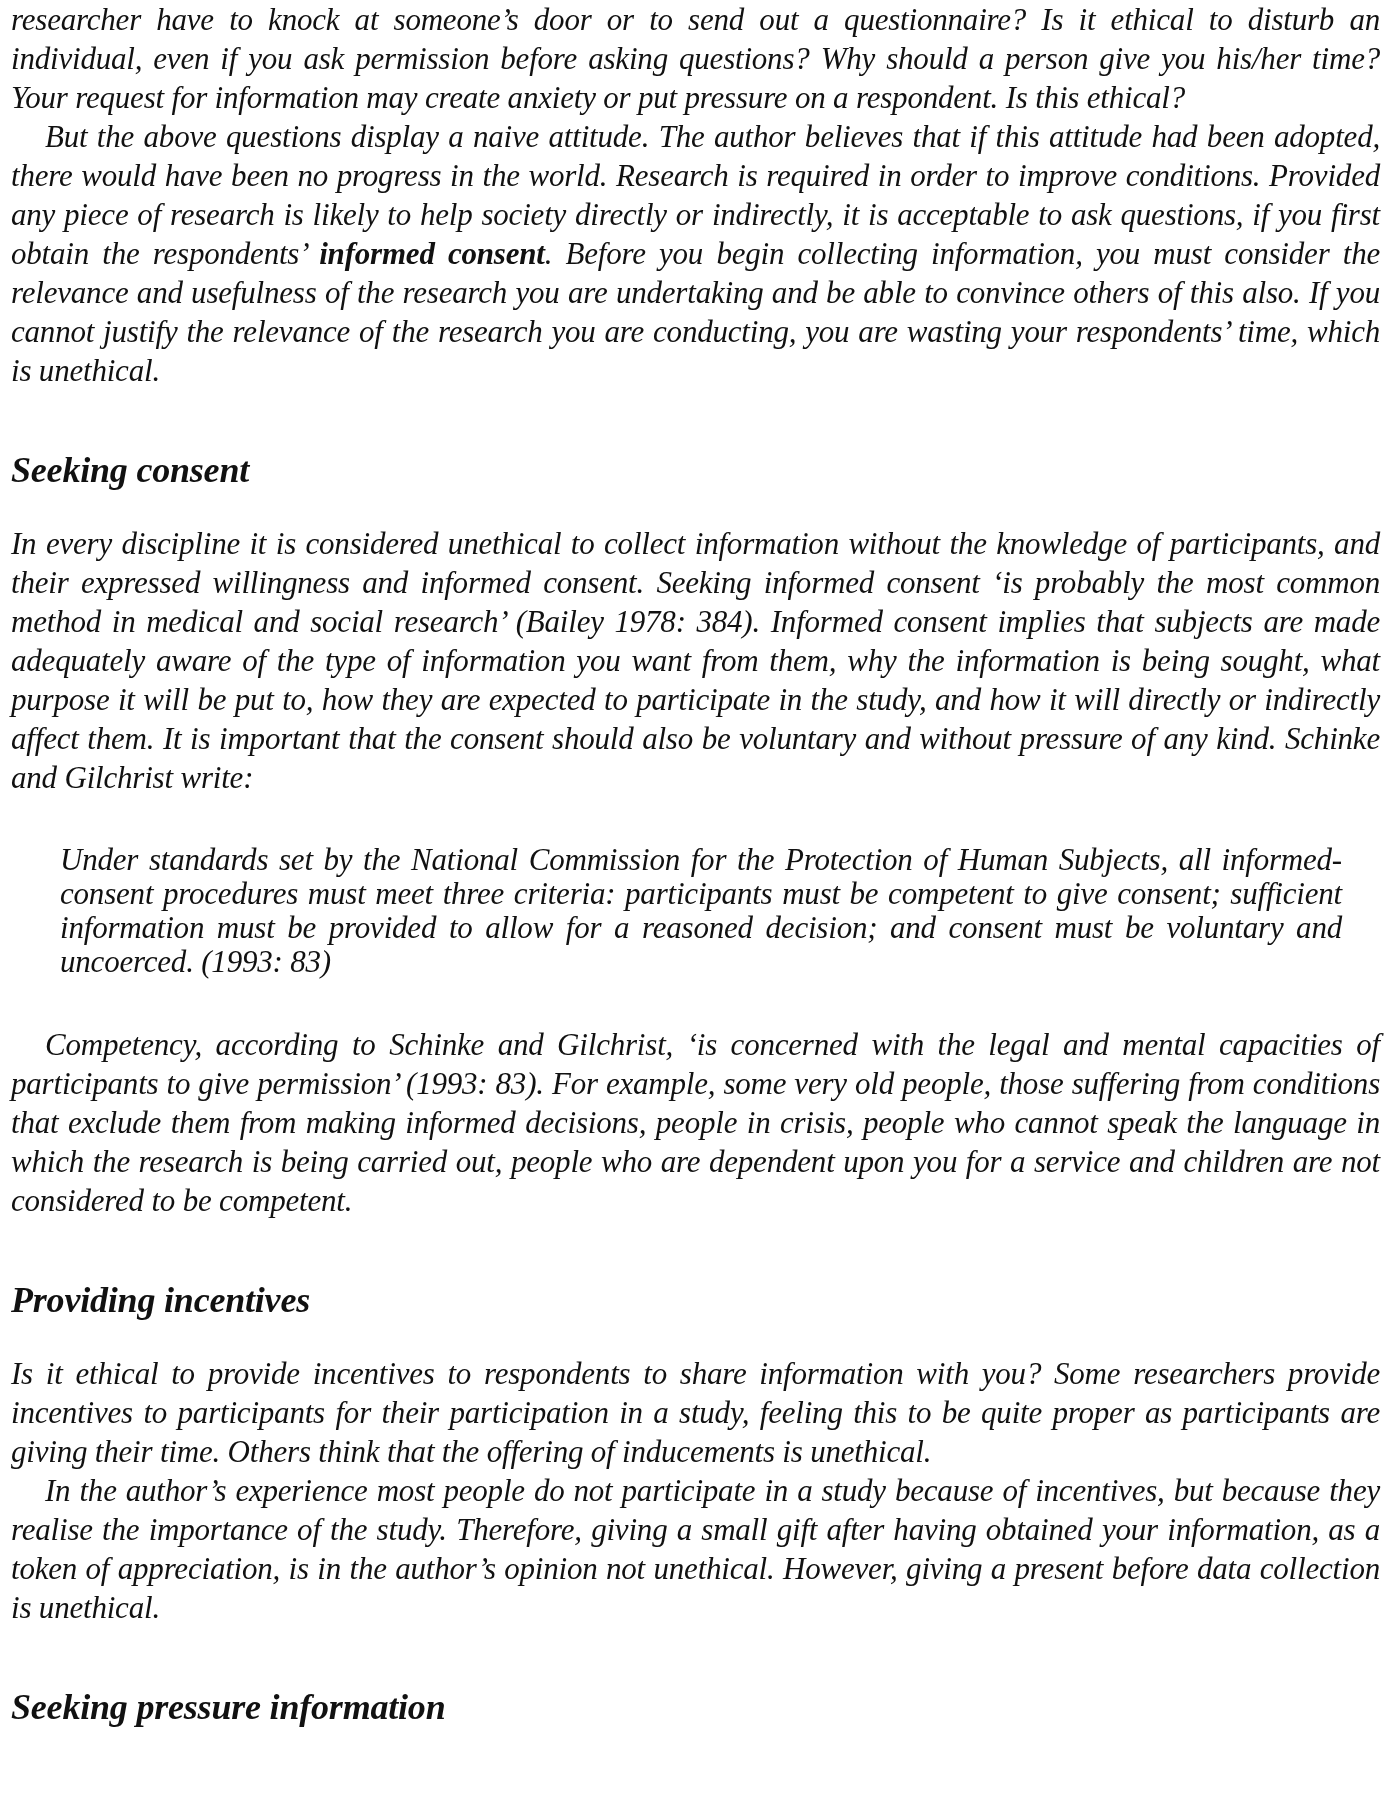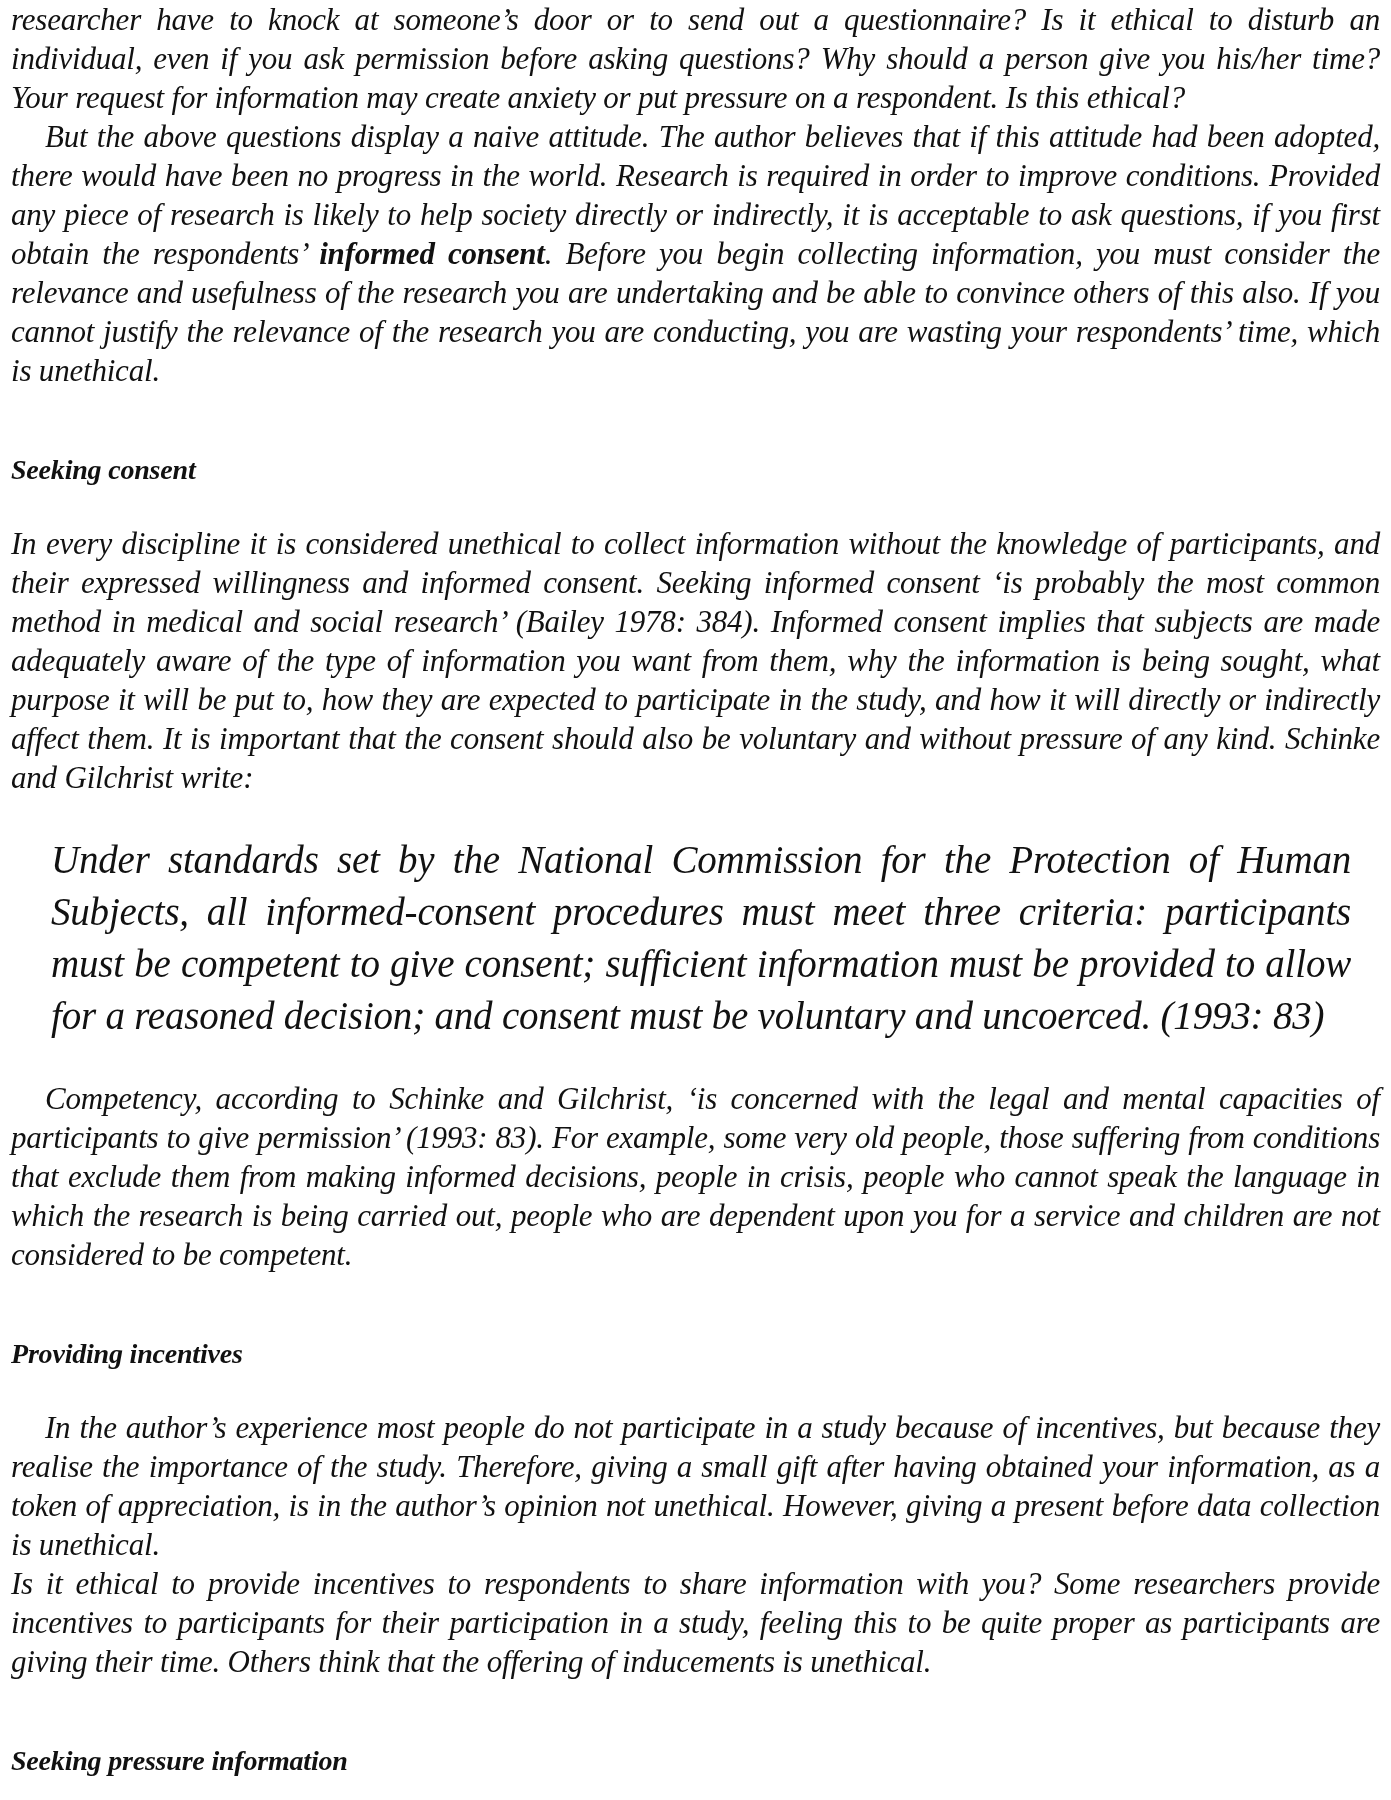--- a/index.html
+++ b/index.html
@@ -27,30 +27,30 @@
       font-size: 31px;
       line-height: 39px;
       text-align: justify;
       letter-spacing: -0.2px;
     }
     p.indent {
       text-indent: 34px;
     }
     h2.section {
       margin: 0;
-      font-size: 28px;
+      font-size: 36px;
       font-weight: bold;
       line-height: 44px;
       letter-spacing: -0.2px;
     }
     blockquote.quote {
-      margin: 6px;
+      margin: 15px;
       padding: 0 23px 0 34px;
-      font-size: 39px;
-      line-height: 52px;
+      font-size: 31px;
+      line-height: 34px;
       text-align: justify;
       letter-spacing: -0.2px;
     }
     strong.term { font-weight: bold; }
     .gap-heading-top { height: 58px; }
     .gap-heading-bottom { height: 32px; }
     .gap-quote { height: 31px; }
   </style>
 </head>
 <body>
@@ -70,19 +70,19 @@
   <div class="gap-quote"></div>
   <blockquote class="quote">Under standards set by the National Commission for the Protection of Human Subjects, all informed-consent procedures must meet three criteria: participants must be competent to give consent; sufficient information must be provided to allow for a reasoned decision; and consent must be voluntary and uncoerced. (1993: 83)</blockquote>
   <div class="gap-quote"></div>
 
   <p class="body indent">Competency, according to Schinke and Gilchrist, ‘is concerned with the legal and mental capacities of participants to give permission’ (1993: 83). For example, some very old people, those suffering from conditions that exclude them from making informed decisions, people in crisis, people who cannot speak the language in which the research is being carried out, people who are dependent upon you for a service and children are not considered to be competent.</p>
 
   <div class="gap-heading-top"></div>
   <h2 class="section">Providing incentives</h2>
   <div class="gap-heading-bottom"></div>
 
+  <p class="body">Is it ethical to provide incentives to respondents to share information with you? Some researchers provide incentives to participants for their participation in a study, feeling this to be quite proper as participants are giving their time. Others think that the offering of inducements is unethical.</p>
   <p class="body indent">In the author’s experience most people do not participate in a study because of incentives, but because they realise the importance of the study. Therefore, giving a small gift after having obtained your information, as a token of appreciation, is in the author’s opinion not unethical. However, giving a present before data collection is unethical.</p>
-  <p class="body">Is it ethical to provide incentives to respondents to share information with you? Some researchers provide incentives to participants for their participation in a study, feeling this to be quite proper as participants are giving their time. Others think that the offering of inducements is unethical.</p>
 
   <div class="gap-heading-top"></div>
   <h2 class="section">Seeking pressure information</h2>
 
 </div>
 
 </body></html>

